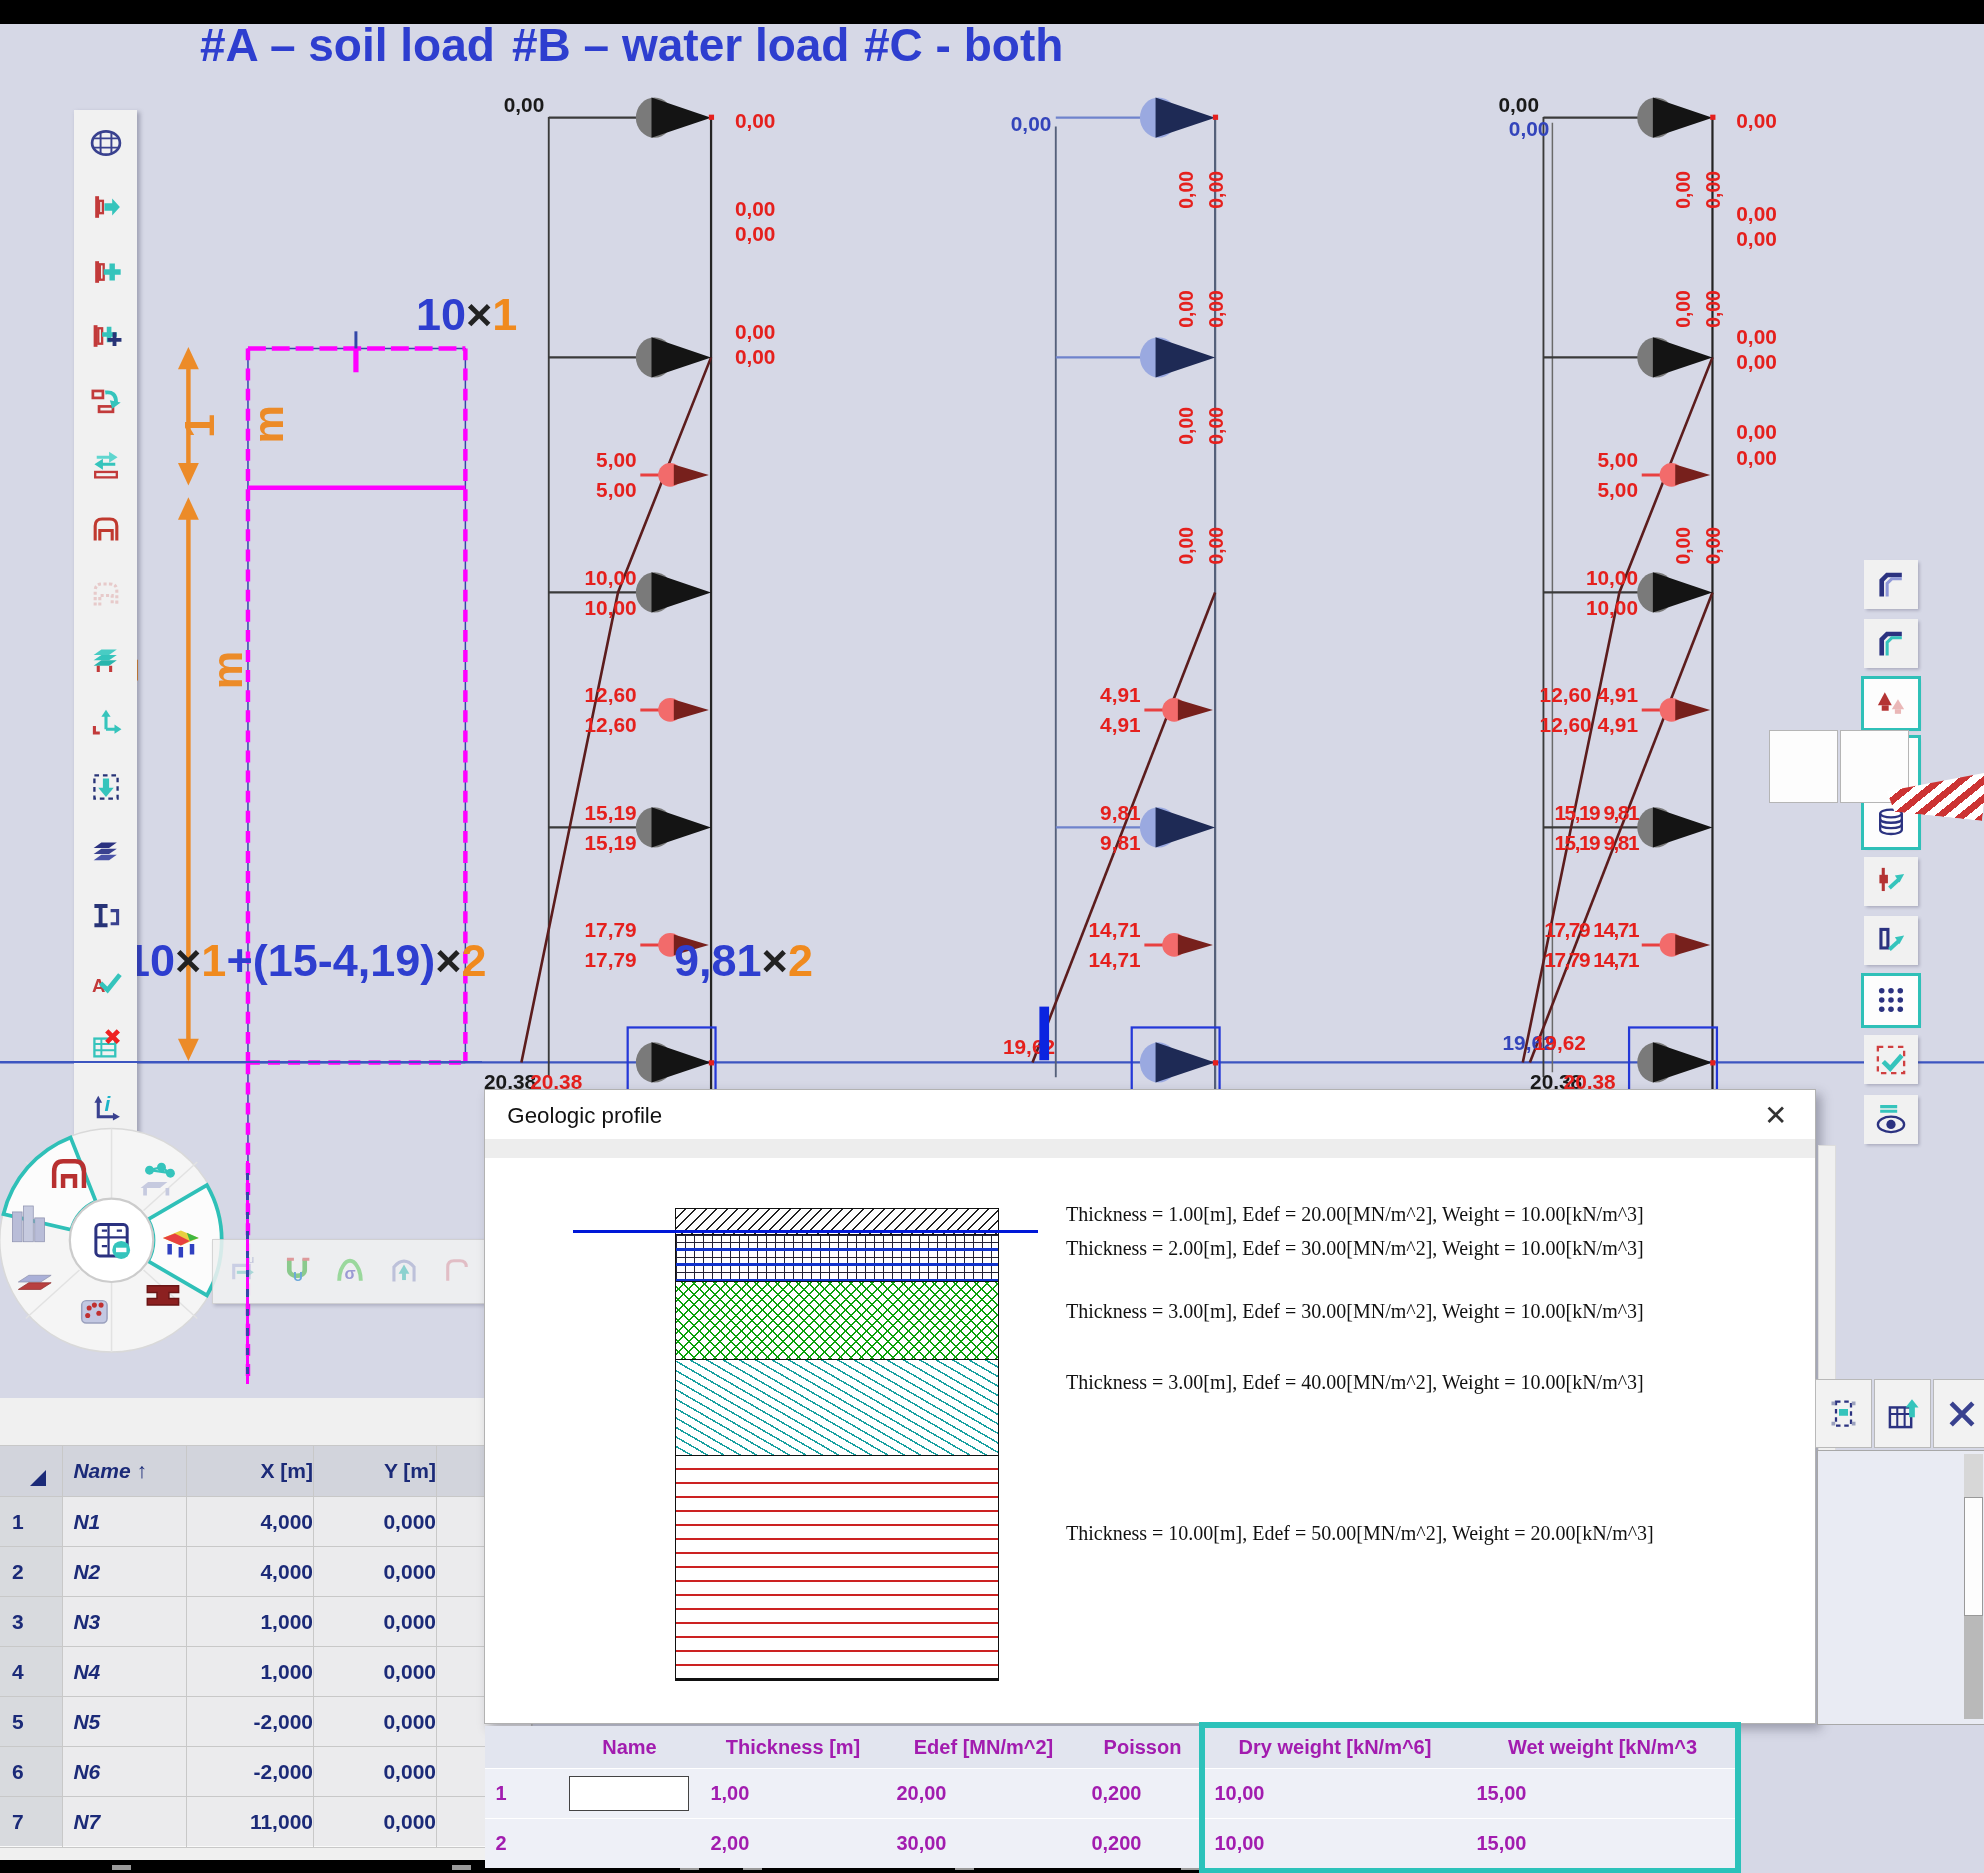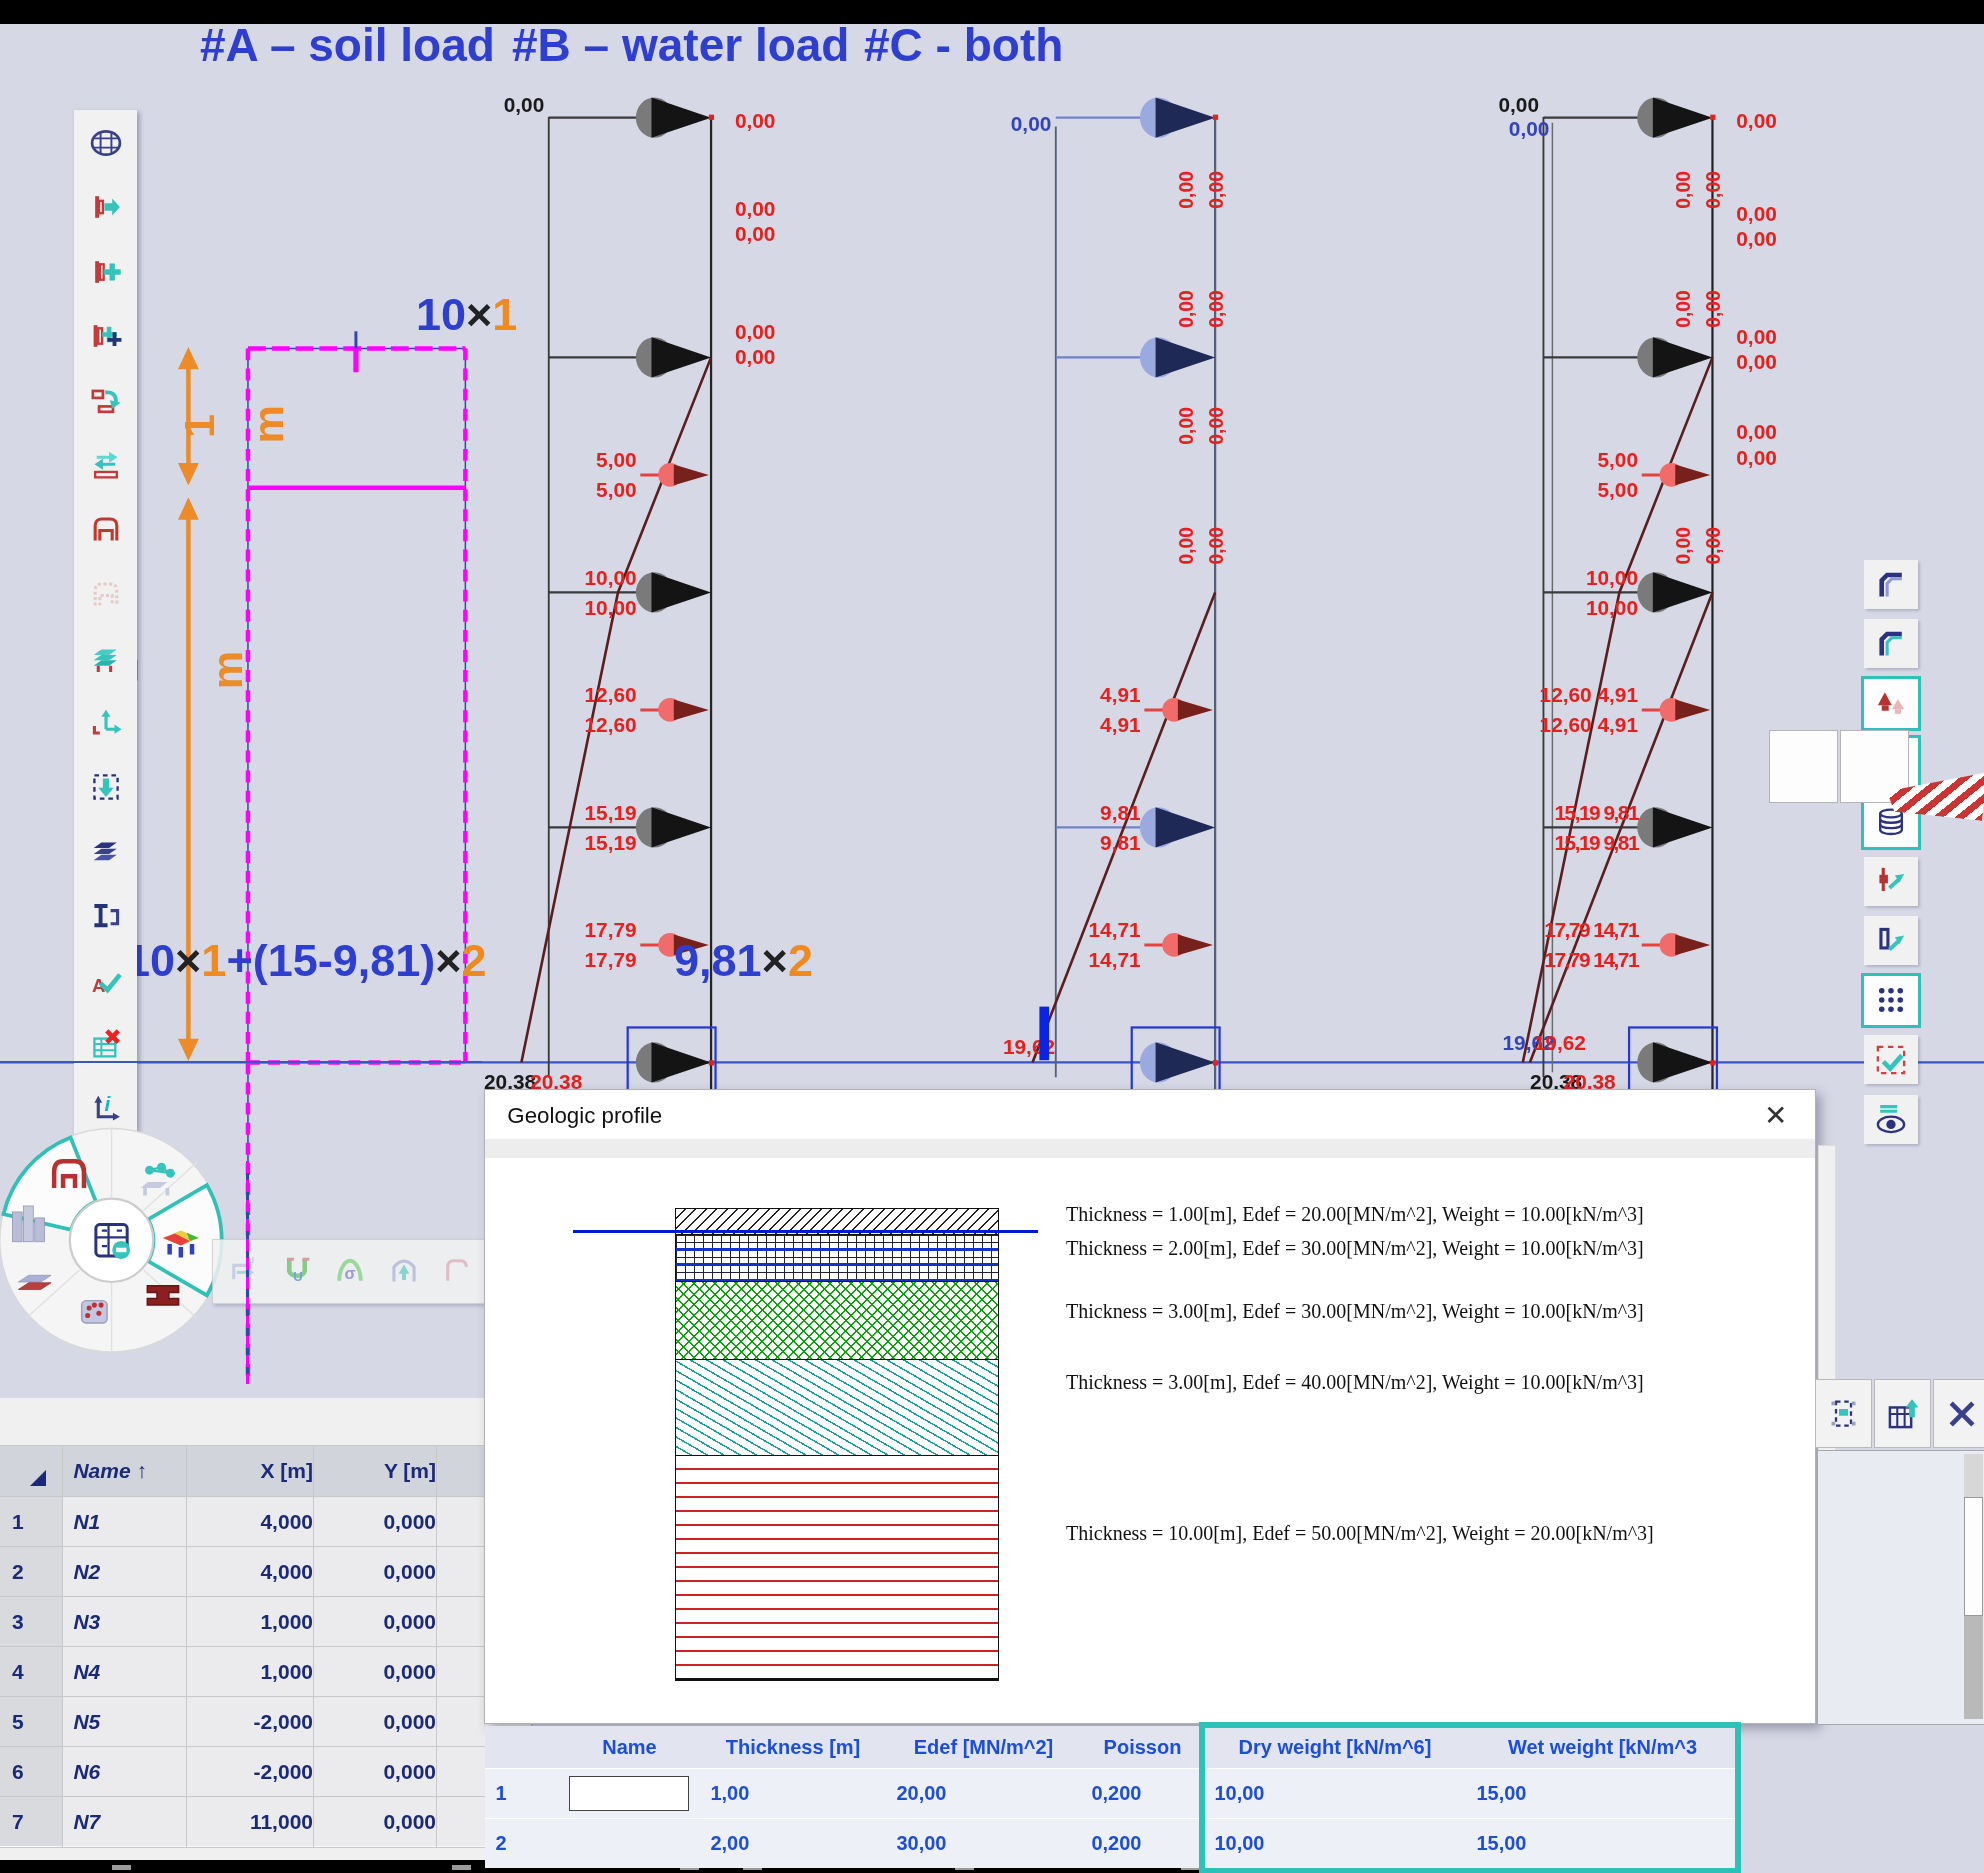--- a/index.html
+++ b/index.html
@@ -53,21 +53,21 @@
      repeating-linear-gradient(45deg,transparent 0 6px,#0aa00a 6px 7.4px),
      repeating-linear-gradient(135deg,transparent 0 6px,#0aa00a 6px 7.4px),#fff;}
   .lay4{height:95px;background:repeating-linear-gradient(30deg,transparent 0 6.7px,#18a0a0 6.7px 8.2px),#fff;}
   .lay5{height:222px;background:repeating-linear-gradient(180deg,#fff 0 12px,#cc2222 12px 14px);}
   .water-line{position:absolute;left:88px;top:140px;width:465px;height:3px;background:#0018d8;}
   .layer-text{position:absolute;left:581px;width:752px;font-family:"Liberation Serif",serif;
      font-size:20px;color:#111;white-space:nowrap;}
   .geo-scroll{position:absolute;left:1333px;top:55px;width:16.4px;height:573px;background:#f0f0f0;border:0.7px solid #dcdcdc;}
   .geo-scroll .thumb{position:absolute;left:1.5px;width:12px;background:#c9ccd6;}
   
-  .geo-table{left:485px;top:1726px;width:1255px;z-index:5;background:#e9ecf4;font-weight:bold;color:#1d4ed8;}
+  .geo-table{left:485px;top:1726px;width:1255px;z-index:5;background:#e9ecf4;font-weight:bold;color:#a21caf;}
   .geo-table .hrow{display:flex;height:42px;align-items:center;background:#e2e5ef;font-size:20px;}
   .geo-table .drow{display:flex;height:49px;align-items:center;background:#eef0f7;font-size:20px;
       border-top:1.5px solid #fff;}
   .geo-table .c{flex:none;padding-left:10.4px;box-sizing:border-box;white-space:nowrap;overflow:hidden;}
   .geo-table .hrow .c{text-align:center;padding-left:0;}
   .name-box{width:118px;height:33px;background:#fff;border:1.5px solid #444;}
   .teal-box{left:1199px;top:1722px;width:542px;height:152px;z-index:7;border:6px solid #2cc2ba;box-sizing:border-box;}
   
   .input-table{left:0;top:1398px;width:532px;height:466px;z-index:4;background:#f0f0f0;}
   .it-header{position:absolute;left:0;top:0;width:100%;height:48px;background:#fff;border-bottom:1.5px solid #d0d0d0;}
@@ -272,21 +272,21 @@
       <text x="2100" y="1463" font-size="28" font-weight="bold" fill="#e5201d">20,38</text>
     </svg>
 
   <div class="topbar abs"></div>
 
   <span class="banner abs" style="left:200px;top:18px">#A – soil load</span>
   <span class="banner abs" style="left:512px;top:18px">#B – water load</span>
   <span class="banner abs" style="left:864px;top:18px">#C - both</span>
 
   <div class="formula abs" id="f-top" style="left:416px;top:289px"><span class="blue">10</span><span class="black">×</span><span class="orange">1</span></div>
-  <div class="formula abs" id="f-left" style="left:125px;top:935px"><span class="blue">10</span><span class="black">×</span><span class="orange">1</span><span class="blue">+(15-9,81)</span><span class="black">×</span><span class="orange">2</span></div>
+  <div class="formula abs" id="f-left" style="left:125px;top:935px"><span class="blue">10</span><span class="black">×</span><span class="orange">1</span><span class="blue">+(15-4,19)</span><span class="black">×</span><span class="orange">2</span></div>
   <div class="formula abs" id="f-mid" style="left:674px;top:935px"><span class="blue">9,81</span><span class="black">×</span><span class="orange">2</span></div>
 
   <div class="left-toolbar abs" id="left-toolbar">
       <div class="tool" style="box-shadow: none; background: transparent;">
         <svg viewBox="0 0 44 44" width="34" height="34">
           <ellipse cx="22" cy="22" rx="18" ry="15" fill="none" stroke="#39418f" stroke-width="3.5"></ellipse>
           <path d="M6 16h32M6 28h32M15 8v28M29 8v28" stroke="#39418f" stroke-width="2.5" fill="none"></path>
         </svg>
       </div>
       <div class="tool" style="box-shadow: none; background: transparent;">

